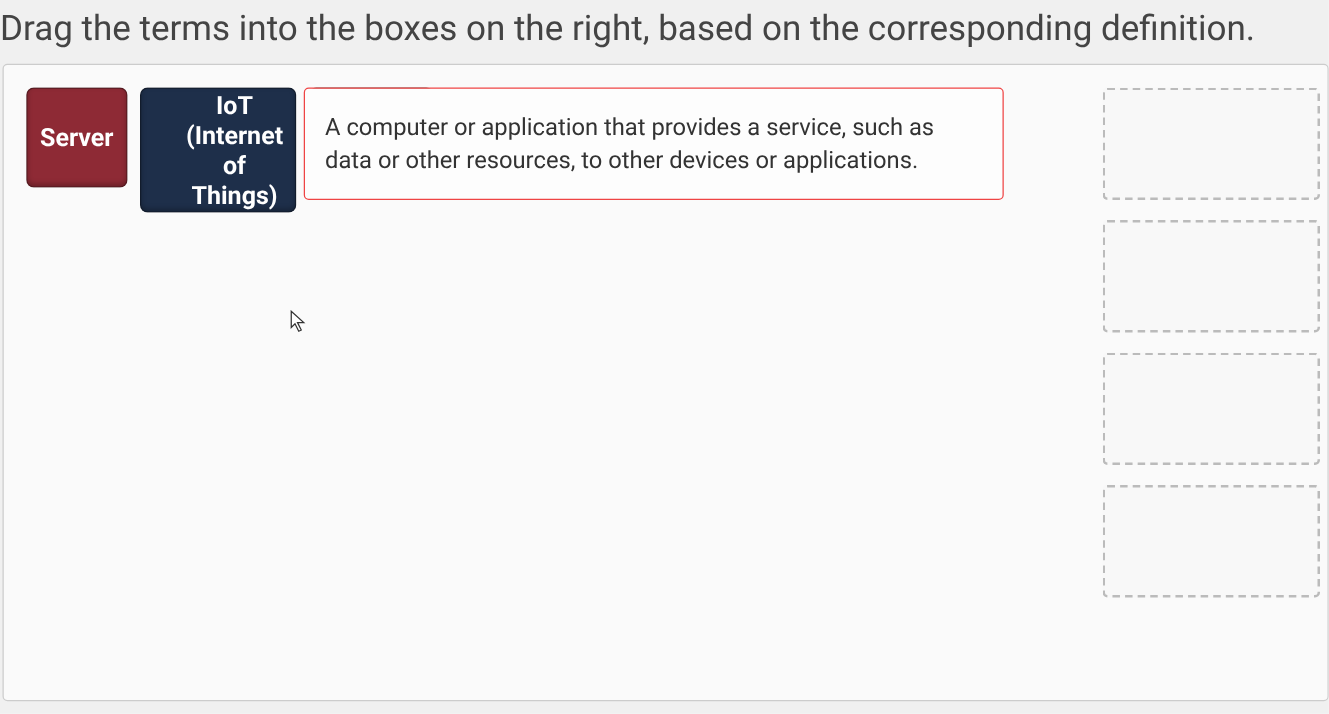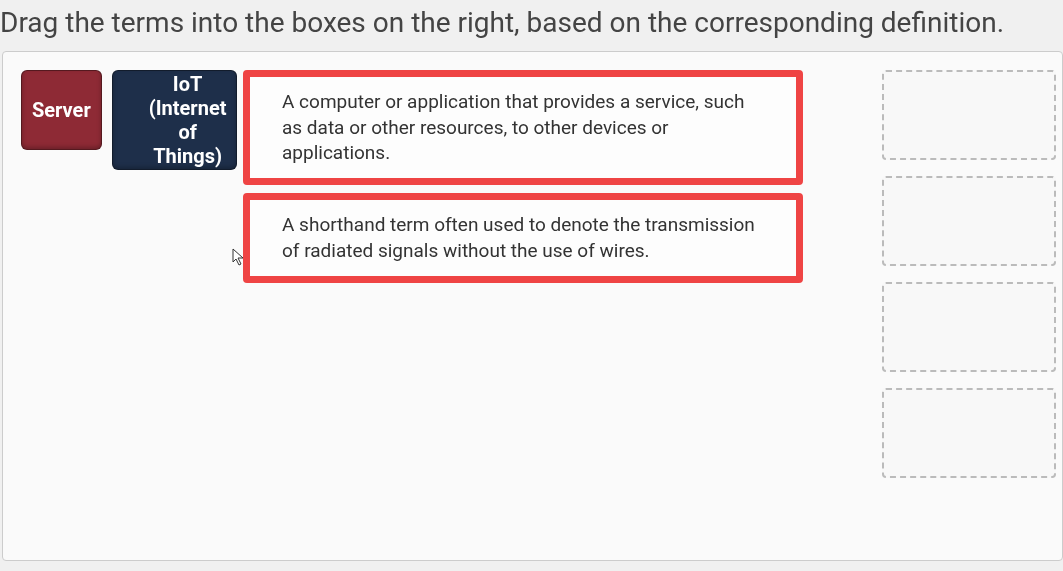--- a/index.html
+++ b/index.html
@@ -61,24 +61,24 @@
     .term-protocol { background: #1c3fb0; height: 90px; }
     
     .definitions-column {
       display: flex;
       flex-direction: column;
       gap: 8px;
       flex: 1;
       max-width: 560px;
     }
     .definition-box {
-      border: 7px solid #ef4444;
+      border: 1px solid #ef4444;
       border-radius: 4px;
       background: #fdfdfd;
-      padding: 12px 32px;
+      padding: 12px 16px;
       font-size: 19px;
       color: #333;
       line-height: 1.35;
       min-height: 90px;
       display: flex;
       align-items: center;
     }
     
     .right-section {
       width: 200px;
@@ -123,23 +123,20 @@
       </div>
       <div class="term-box term-wireless">
         <span>Wireless</span>
       </div>
     </div>
 
     <div class="definitions-column">
       <div class="definition-box">
         <span>A computer or application that provides a service, such as data or other resources, to other devices or applications.</span>
       </div>
-      <div class="definition-box">
-        <span>A shorthand term often used to denote the transmission of radiated signals without the use of wires.</span>
-      </div>
     </div>
 
   </div>
 
   <div class="right-section">
     <div class="drop-box"></div>
     <div class="drop-box"></div>
     <div class="drop-box"></div>
     <div class="drop-box"></div>
   </div>

